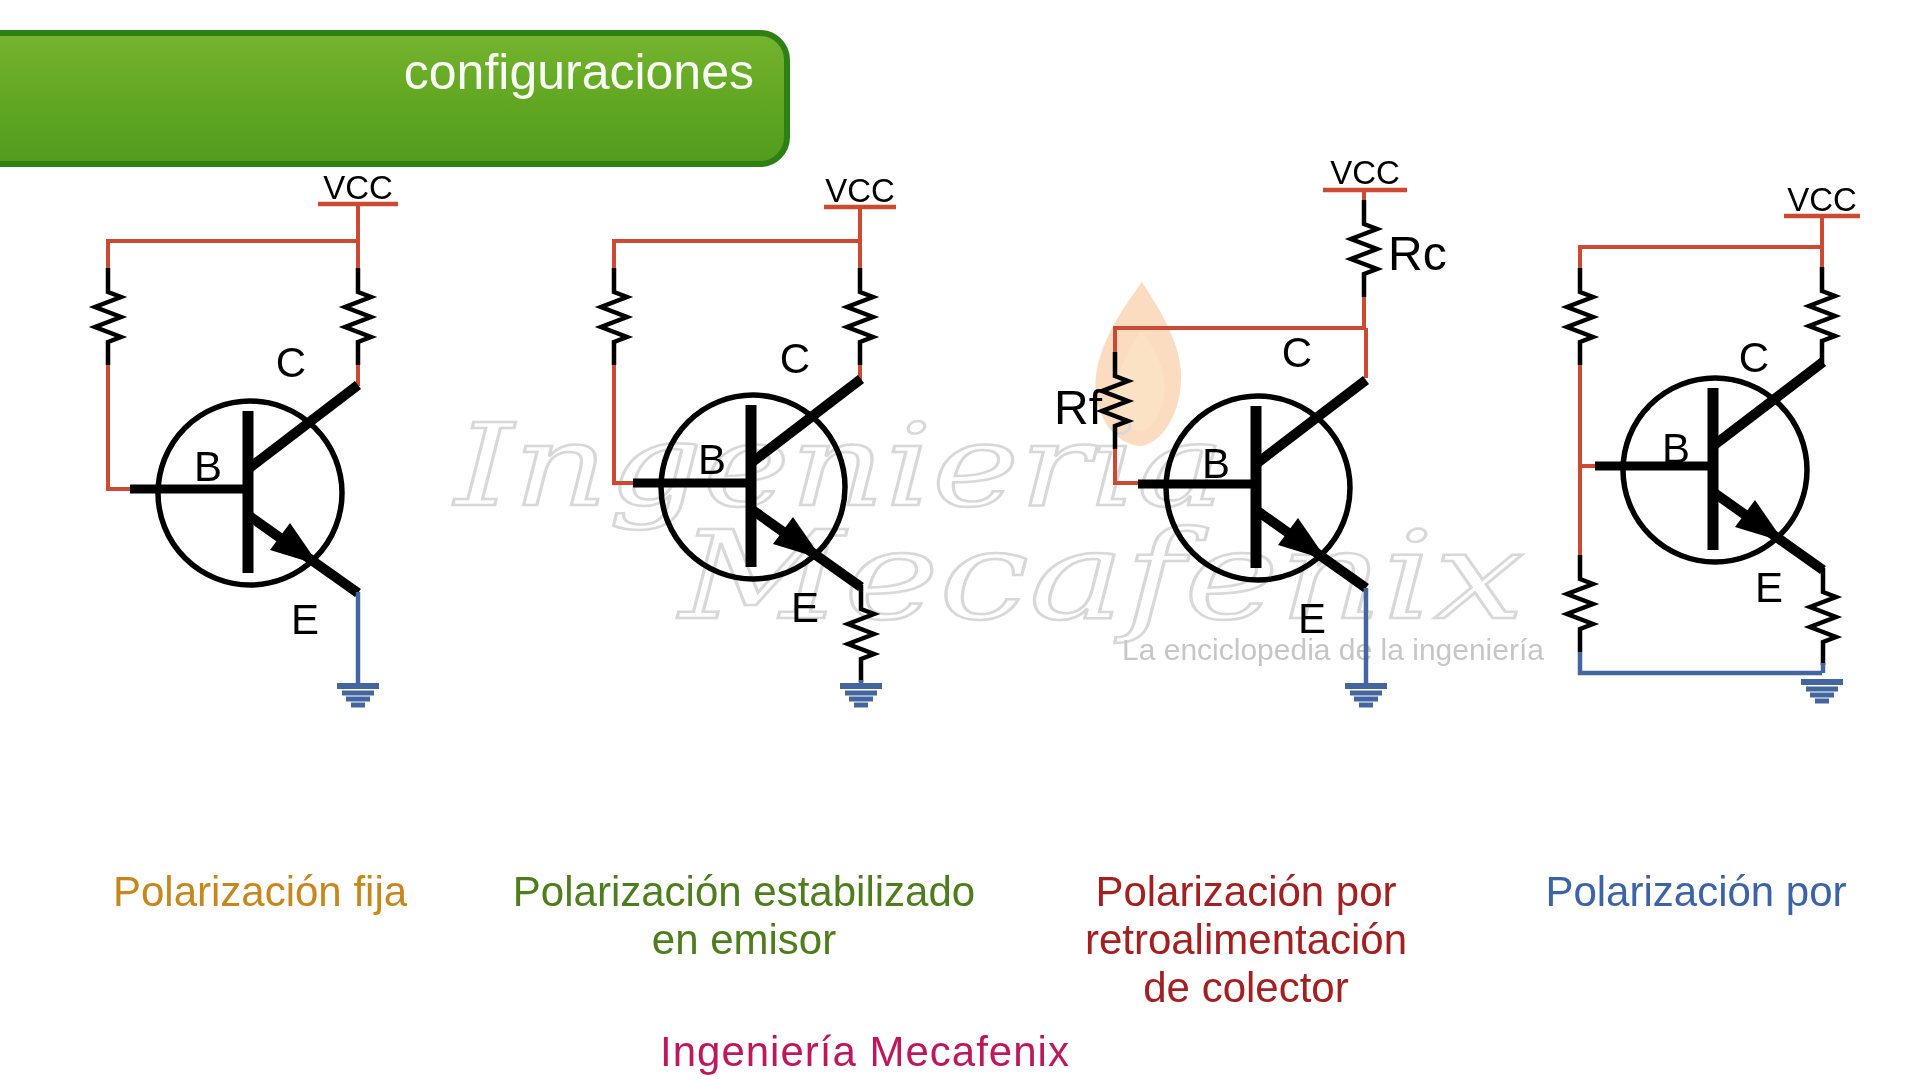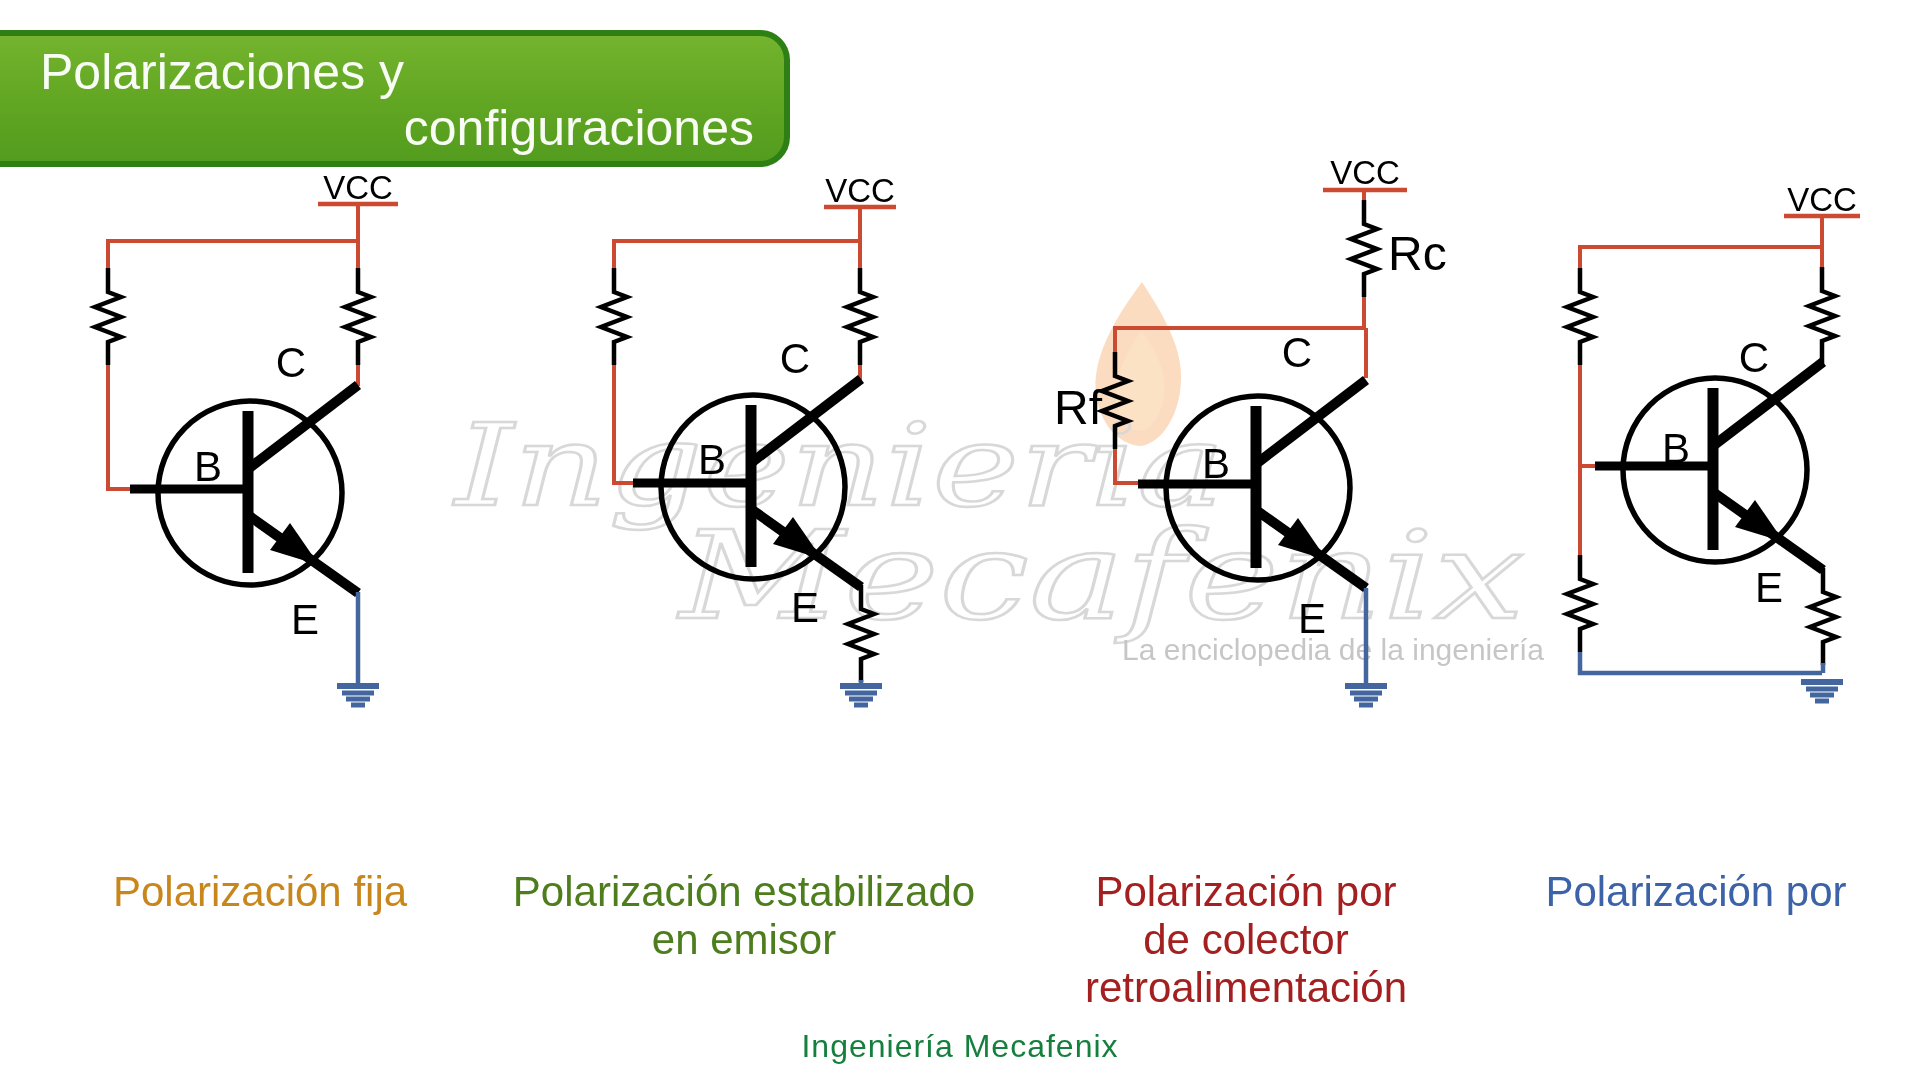--- a/index.html
+++ b/index.html
@@ -39,23 +39,22 @@
   }
   #cap1 { left: 55px;   width: 410px; color: #c8871d; }
   #cap2 { left: 464px;  width: 560px; color: #4e7d1d; }
   #cap3 { left: 1028px; width: 436px; color: #a42020; }
   #cap4 { left: 1472px; width: 448px; color: #3c63a7; }
 
   
   .footer {
     position: absolute;
     left: 660px; top: 1028px; width: 600px;
-    text-align: center;
-    font-size: 32px;
-    color: #15803d;
+    font-size: 42px;
+    color: #be185d;
     letter-spacing: 1px;
   }
 
   svg text { user-select: none; }
 </style>
 </head>
 <body>
 
 <svg id="stage" viewBox="0 0 1920 1080" xmlns="http://www.w3.org/2000/svg">
   <defs>
@@ -150,36 +149,35 @@
     <path d="M1580,652 V673 H1822 M1823,663 V673" stroke="#44669f" stroke-width="4.5" fill="none"></path>
     <use href="#gndsym" x="1822" y="680"></use>
     <text x="1822" y="211" text-anchor="middle" font-size="33" fill="#000">VCC</text>
     <text x="1676" y="463" text-anchor="middle" font-size="42" fill="#000">B</text>
     <text x="1754" y="372" text-anchor="middle" font-size="42" fill="#000">C</text>
     <text x="1769" y="602" text-anchor="middle" font-size="42" fill="#000">E</text>
   </g>
 </svg>
 
 <div class="title-box">
-  <div class="title-line1">Polarizaciones y</div>
   <div class="title-line2">configuraciones</div>
 </div>
 
 <div class="caption" id="cap1">
   <div>Polarización fija</div>
 </div>
 
 <div class="caption" id="cap2">
   <div>Polarización estabilizado</div>
   <div>en emisor</div>
 </div>
 
 <div class="caption" id="cap3">
   <div>Polarización por</div>
+  <div>retroalimentación</div>
   <div>de colector</div>
-  <div>retroalimentación</div>
 </div>
 
 <div class="caption" id="cap4">
   <div>Polarización por</div>
 </div>
 
 <div class="footer">Ingeniería Mecafenix</div>
 
 </body></html>

